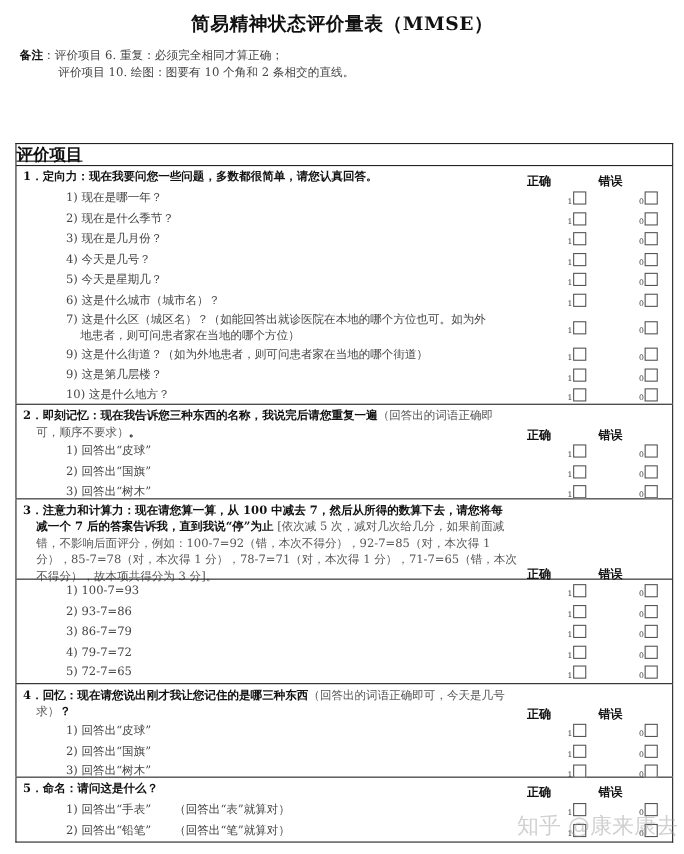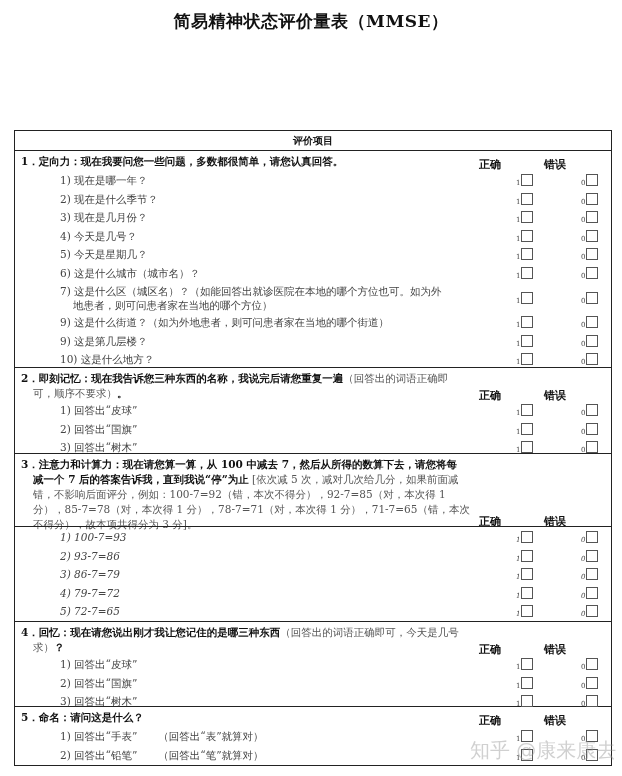--- a/index.html
+++ b/index.html
@@ -7,22 +7,22 @@
          font-family:"DejaVu Serif","Liberation Serif",serif; color:#222; }
   .title { position:absolute; top:10px; left:0; width:622px; text-align:center;
            font-size:17px; font-weight:bold; letter-spacing:0.5px; color:#111; }
   .intro { position:absolute; left:18px; top:44px; width:590px; font-size:10.6px; line-height:15px; color:#444; }
   .intro b { color:#111; }
   .note-line { padding-left:35px; }
   .note-first { padding-left:0; }
   table.form { position:absolute; left:14px; top:130px; width:598px; border-collapse:collapse;
                border:1.3px solid #222; font-size:10.5px; }
   table.form td { padding:0; vertical-align:top; }
-  .hdr { text-align:center; font-weight:bold; font-size:10px; height:19px; line-height:19px;
-         border-bottom:1.3px solid #222; color:#111; }
+  .hdr { text-align:left; font-weight:bold; font-size:15px; height:19px; line-height:19px;
+         border-bottom:1.3px solid #222; color:#111;text-decoration:underline; }
   .section { border-bottom:1.3px solid #222; }
   .sec-wrap { position:relative; }
   .sec-head { font-weight:bold; color:#111; padding:3px 0 0 6px; line-height:15px; width:458px; }
   .sec-head .plain { font-weight:normal; color:#555; }
   .sec-head .cont { padding-left:12px; display:block; }
   .cols { position:absolute; right:0; width:140px; font-weight:bold; font-size:11px; color:#111; }
   .cols span { position:absolute; }
   .cols .c1 { left:8px; }
   .cols .c2 { left:73px; }
   .row { position:relative; height:18.5px; line-height:18.5px; color:#444; }
@@ -34,20 +34,22 @@
   .divider { border-top:1.3px solid #222; }
   .watermark { position:absolute; left:470px; top:737px; font-size:20px; color:rgba(150,150,150,0.45);
                font-family:"DejaVu Sans",sans-serif; white-space:nowrap; }
 </style>
 </head>
 <body>
 
 <div class="title">简易精神状态评价量表（MMSE）</div>
 
 <div class="intro">
+  <div class="note-first"><b>备注</b><span>：评价项目 6. 重复：必须完全相同才算正确；</span></div>
+  <div class="note-line">评价项目 10. 绘图：图要有 10 个角和 2 条相交的直线。</div>
 </div>
 
 <table class="form">
   <tbody>
       <tr>
         <td class="hdr">评价项目</td>
       </tr>
 
   <tr>
         <td class="section">
@@ -176,21 +178,21 @@
     <div class="sec-wrap" style="height:167px;">
       <div class="sec-head">
         <span>3．注意力和计算力：现在请您算一算，从 100 中减去 7，然后从所得的数算下去，请您将每</span>
         <span class="cont"><span>减一个 7 后的答案告诉我，直到我说“停”为止</span><span class="plain"> [依次减 5 次，减对几次给几分，如果前面减错，不影响后面评分，例如：100-7=92（错，本次不得分），92-7=85（对，本次得 1 分），85-7=78（对，本次得 1 分），78-7=71（对，本次得 1 分），71-7=65（错，本次不得分），故本项共得分为 3 分]。</span></span>
       </div>
       <div class="cols" style="top:60px;">
         <span class="c1">正确</span>
         <span class="c2">错误</span>
       </div>
       <div class="divider" style="position:absolute; top:72px; left:0; right:0;"></div>
-      <div id="s2" style="position:absolute; top:74px; left:0; right:0;font-style:italic;">
+      <div id="s2" style="position:absolute; top:74px; left:0; right:0;">
               <div class="row">
                 <span class="txt"><span>1) 100-7=93</span></span>
                 <span class="boxlabel" style="left:501px;top:8px;line-height:8px;">1</span>
                 <span class="box" style="left:506px;top:3px;"></span>
                 <span class="boxlabel" style="left:566px;top:8px;line-height:8px;">0</span>
                 <span class="box" style="left:571px;top:3px;"></span>
               </div>
               <div class="row">
                 <span class="txt"><span>2) 93-7=86</span></span>
                 <span class="boxlabel" style="left:501px;top:8px;line-height:8px;">1</span>

